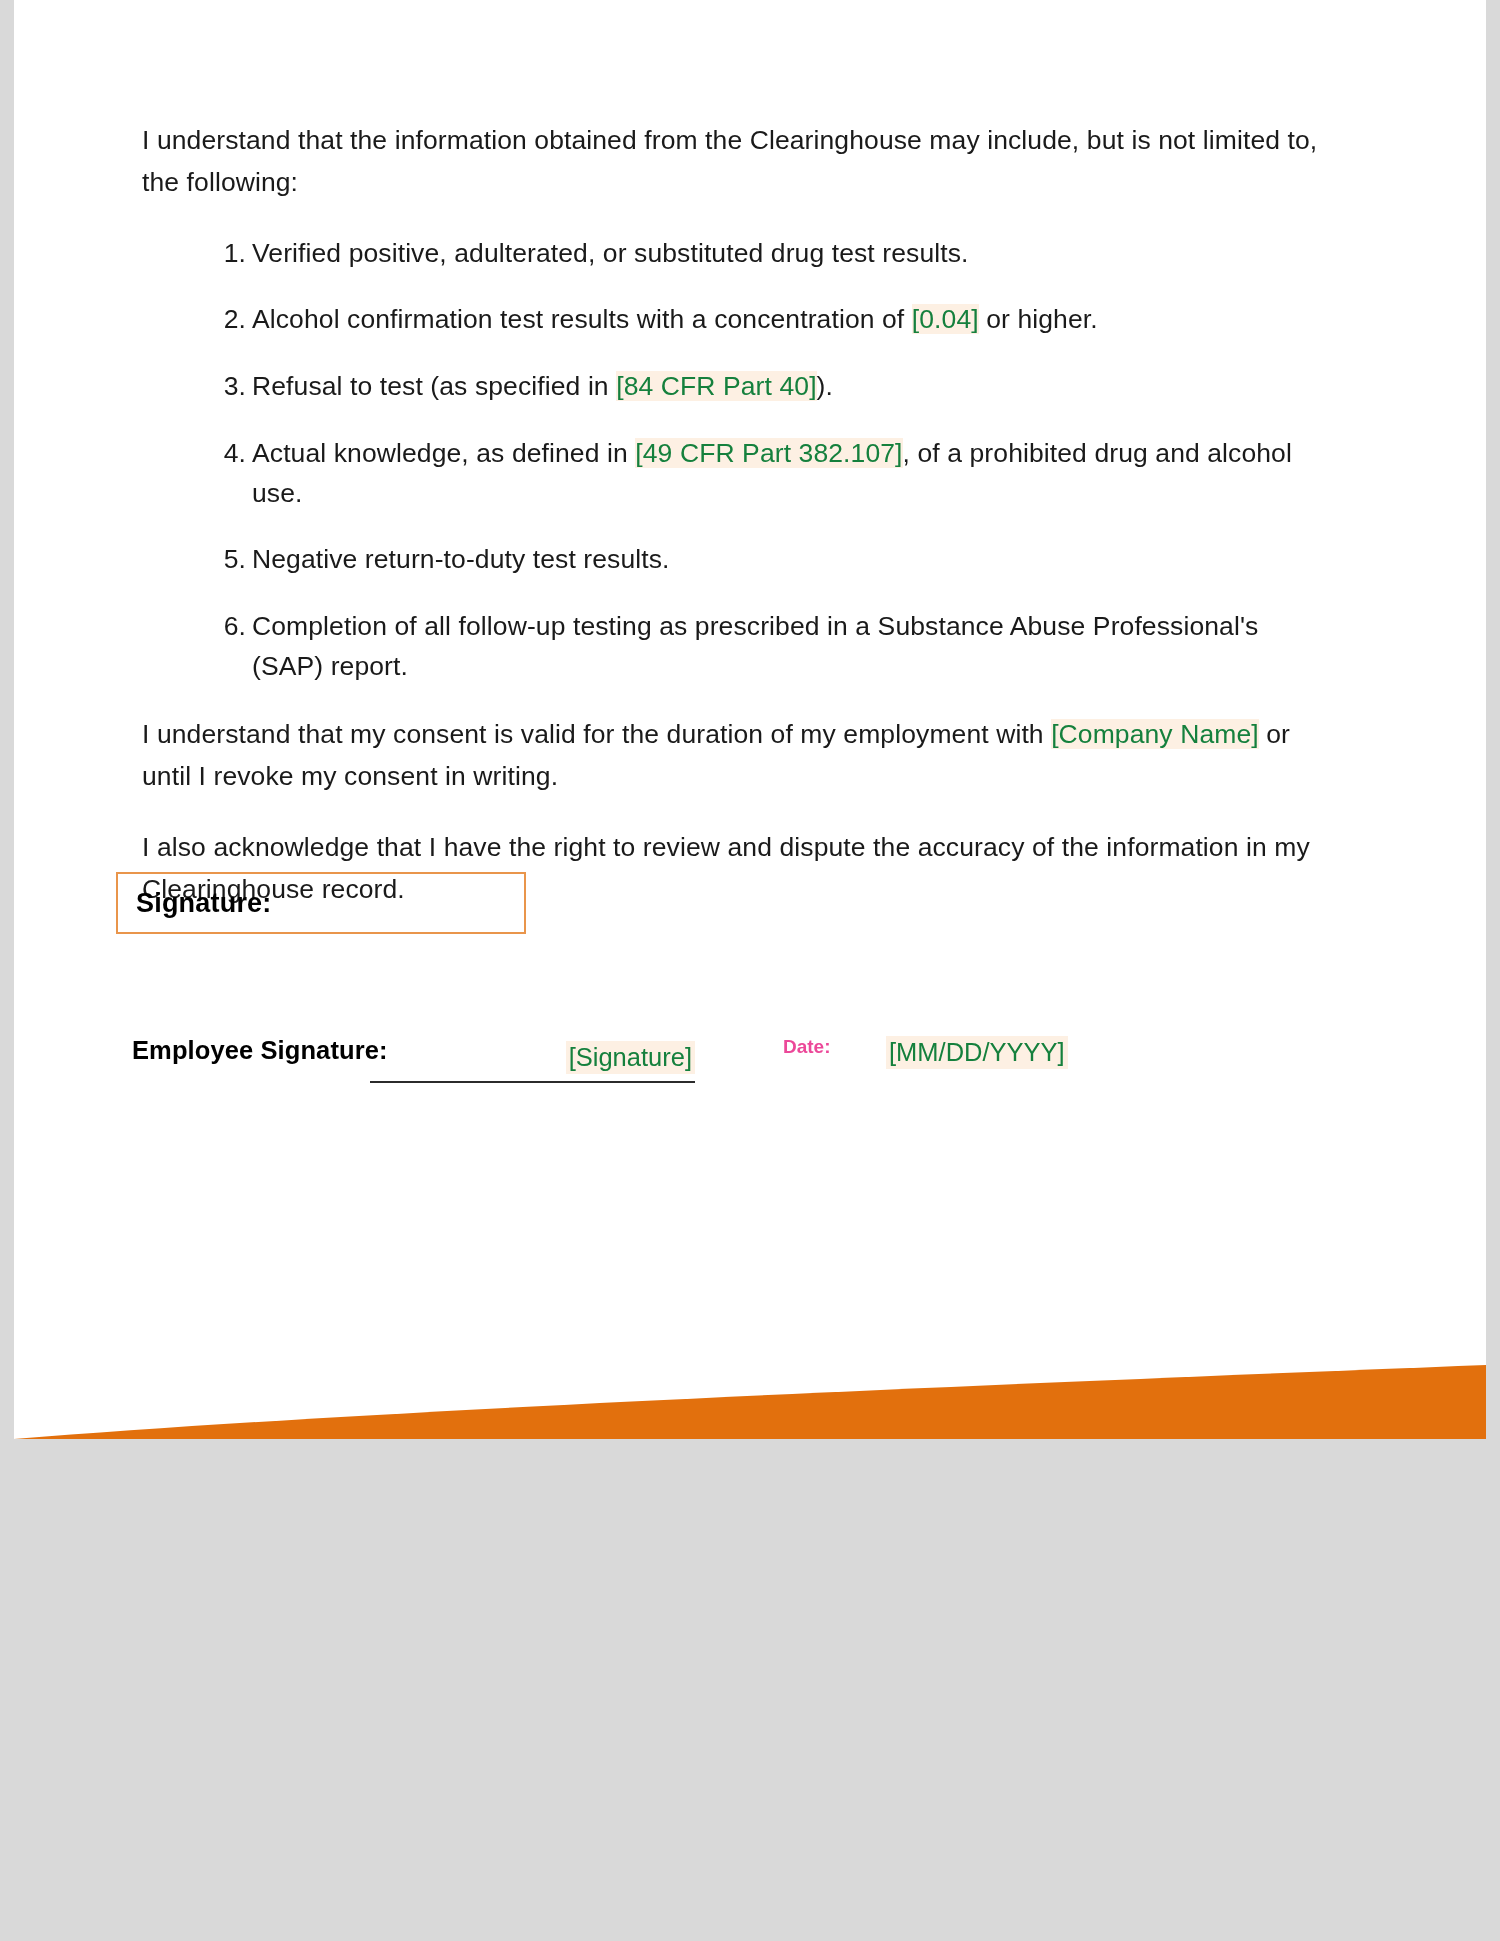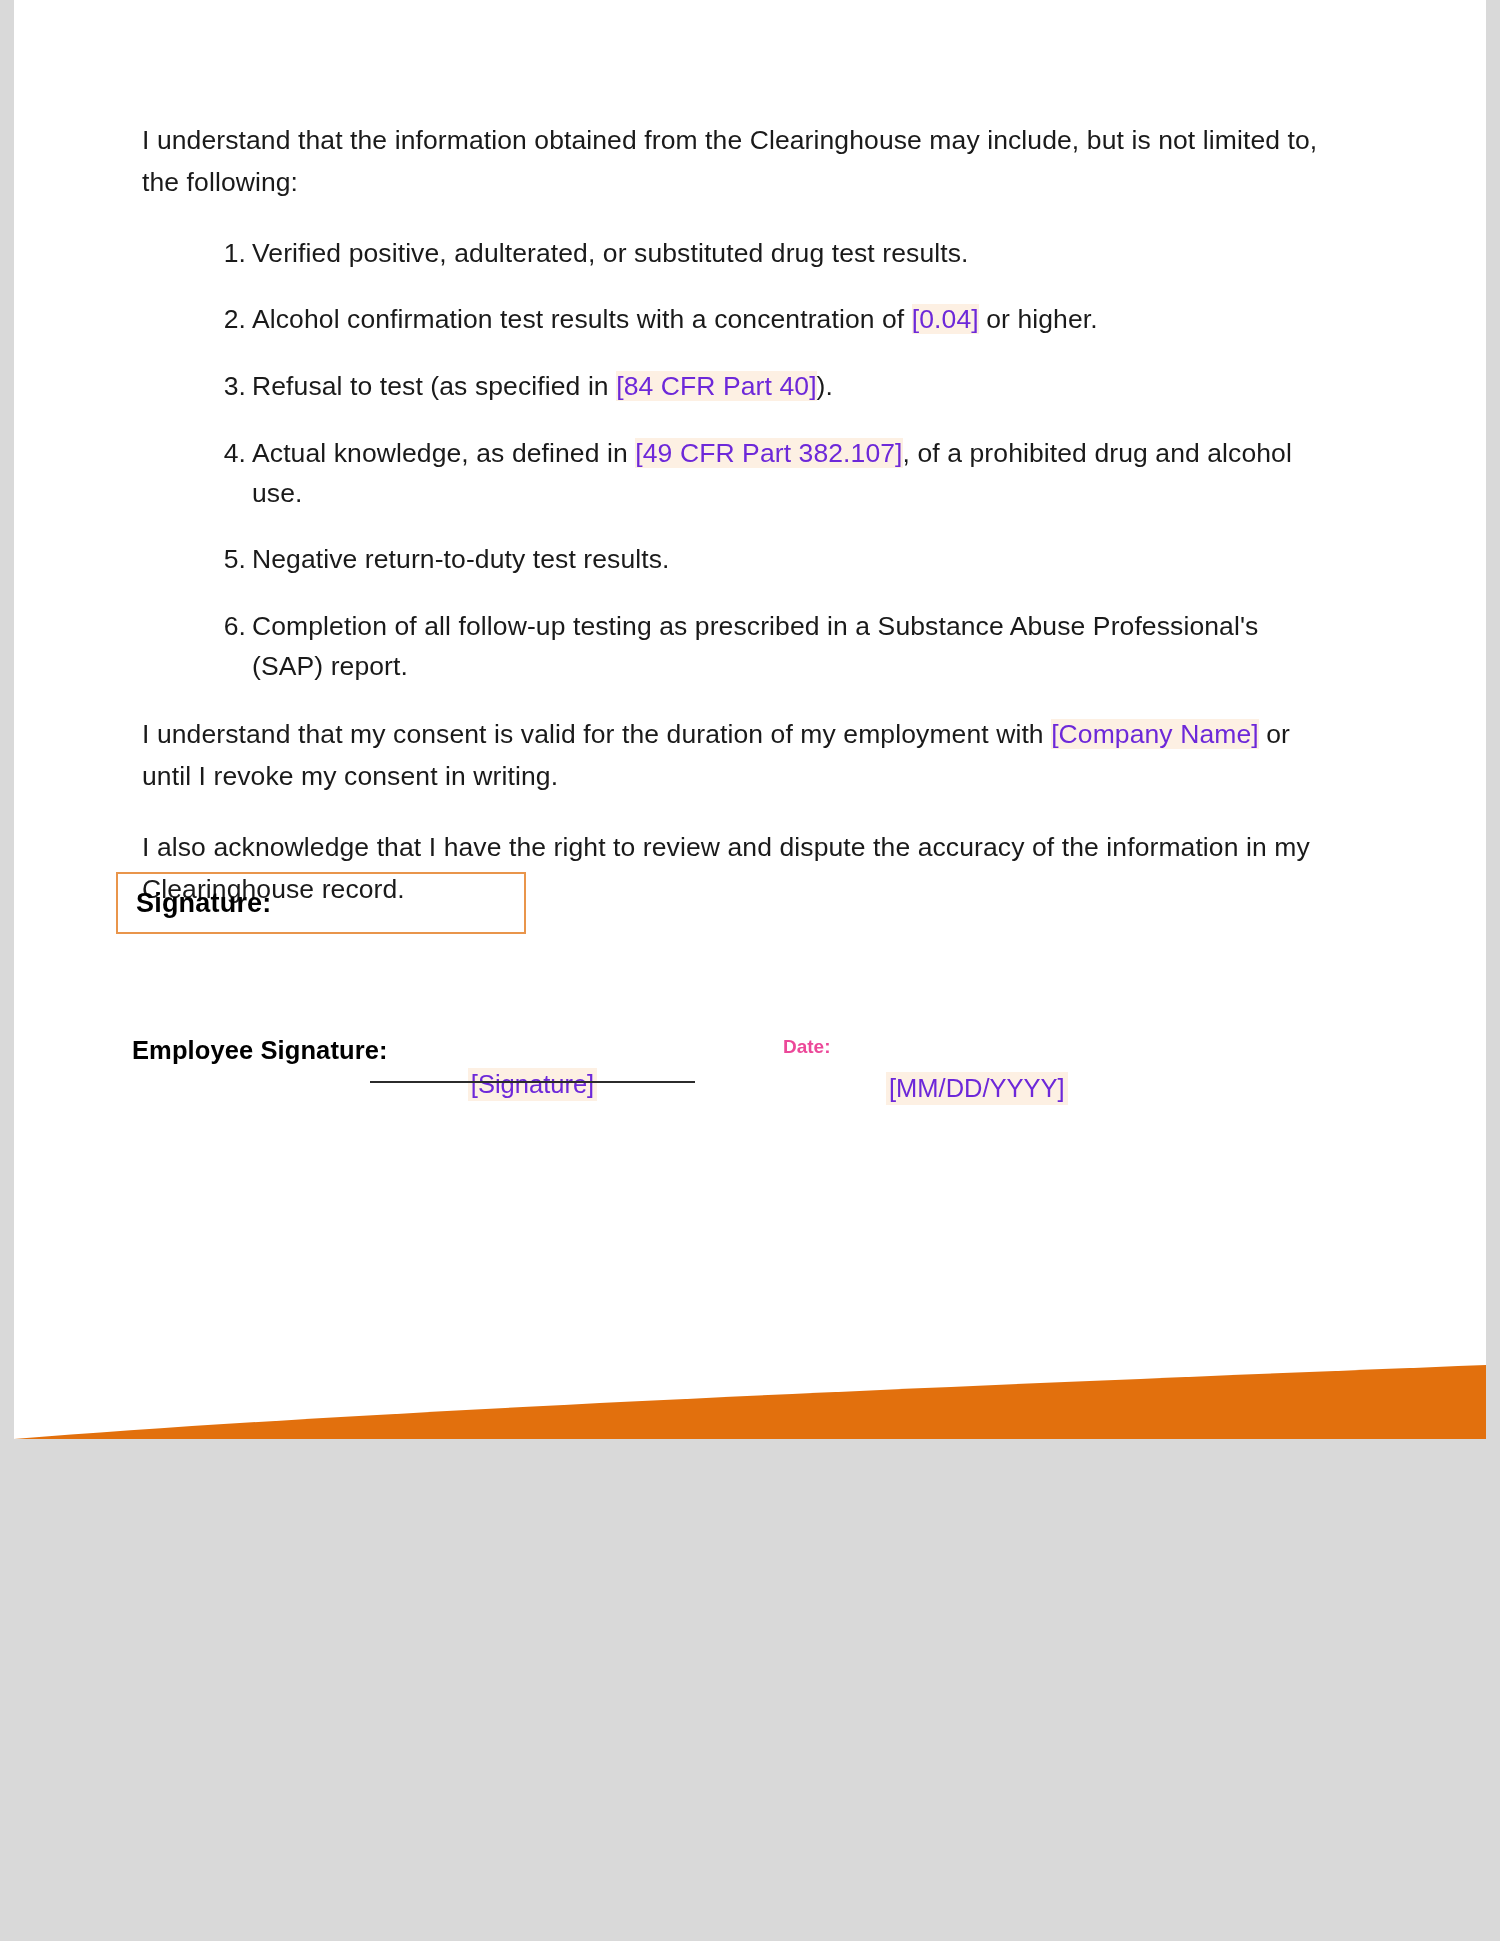--- a/index.html
+++ b/index.html
@@ -54,23 +54,22 @@
   ol.numbered li .num {
     position: absolute;
     left: 0;
     top: 0;
     width: 30px;
     text-align: right;
     font-size: 26.5px;
     color: #1a1a1a;
   }
   .ph {
-    color: #6d28d9;
+    color: #15803d;
     background: #FDF0E3;
-    margin-top: 36px;
   }
   .sig-box {
     position: absolute;
     left: 102px;
     top: 872px;
     width: 410px;
     height: 62px;
     border: 2px solid #E9954B;
     box-sizing: border-box;
     display: flex;
@@ -96,23 +95,23 @@
     left: 0;
     top: 4px;
     font-size: 25.5px;
     font-weight: bold;
     color: #000000;
     letter-spacing: 0.1px;
   }
   .sig-value-wrap {
     position: absolute;
     left: 238px;
-    top: 0px;
+    top: 9px;
     width: 325px;
-    text-align: center;
+    text-align: right;
   }
   .sig-value {
     font-size: 25.5px;
     display: inline-block;
     padding: 2px 3px;
   }
   .sig-line {
     position: absolute;
     left: 238px;
     top: 49px;

